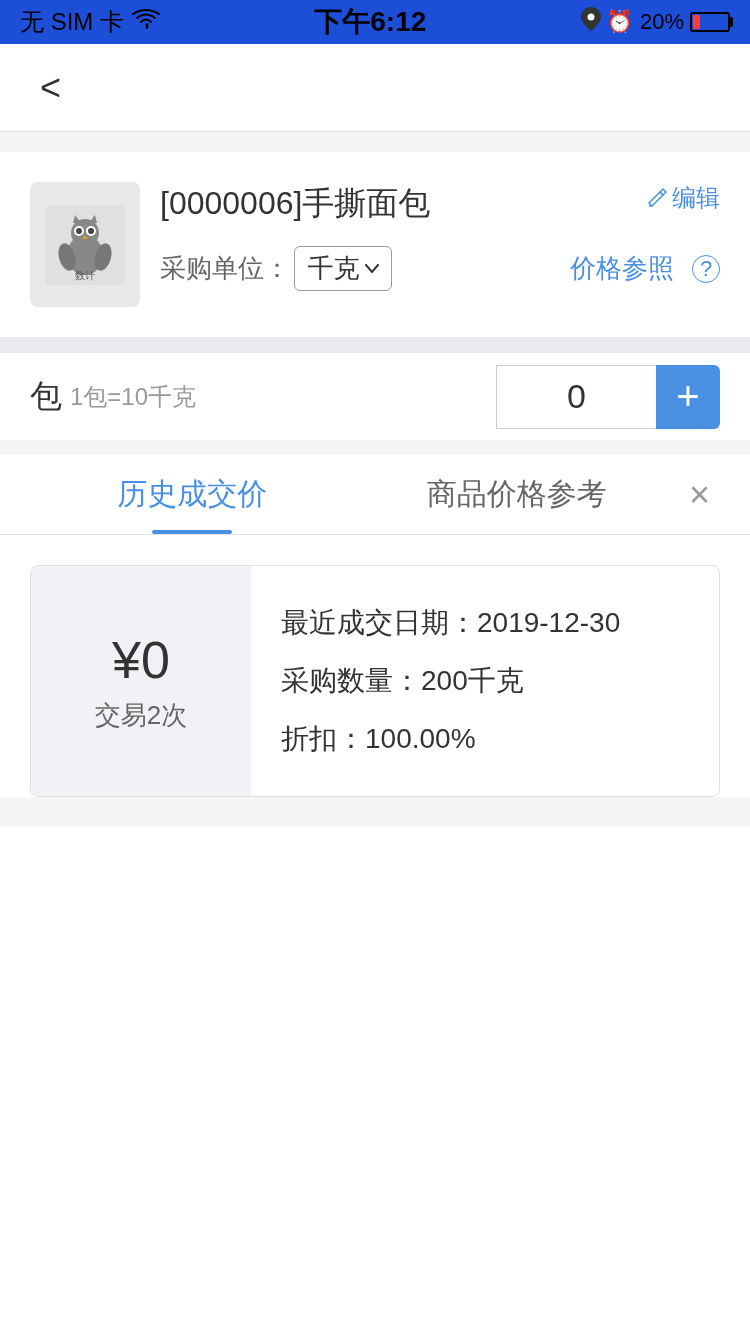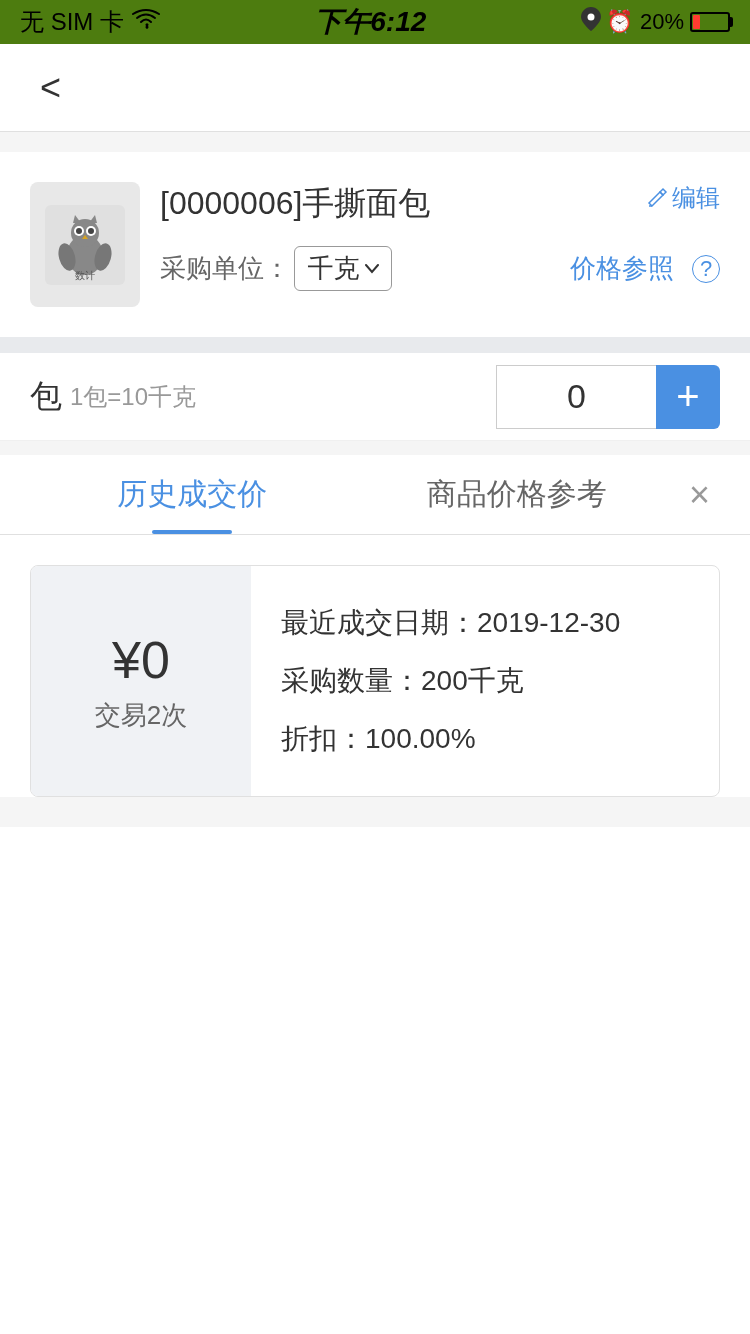--- a/index.html
+++ b/index.html
@@ -8,40 +8,39 @@
       width: 750px;
       min-height: 1334px;
       font-family: -apple-system, "PingFang SC", "Helvetica Neue", Arial, sans-serif;
       background: #f5f5f5;
       overflow-x: hidden;
     }
 
     
     .status-bar {
       height: 44px;
-      background: #4d7c0f;
+      background: #1d4ed8;
       display: flex;
       align-items: center;
       justify-content: space-between;
       padding: 0 20px;
       font-size: 26px;
       font-weight: 500;
     }
     .status-left {
       display: flex;
       align-items: center;
       gap: 8px;
       font-size: 24px;
       color: #000;
     }
     .status-center {
       font-size: 28px;
       font-weight: 600;
       color: #000;
-      font-style: italic;
     }
     .status-right {
       display: flex;
       align-items: center;
       gap: 6px;
       font-size: 22px;
       color: #000;
     }
     .battery-icon {
       display: inline-flex;

